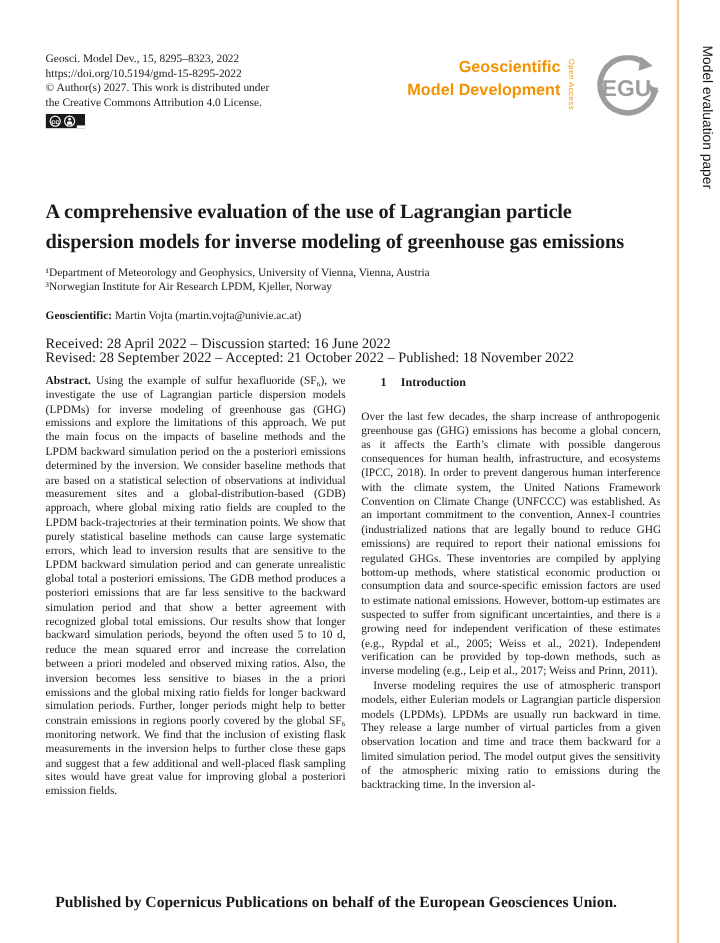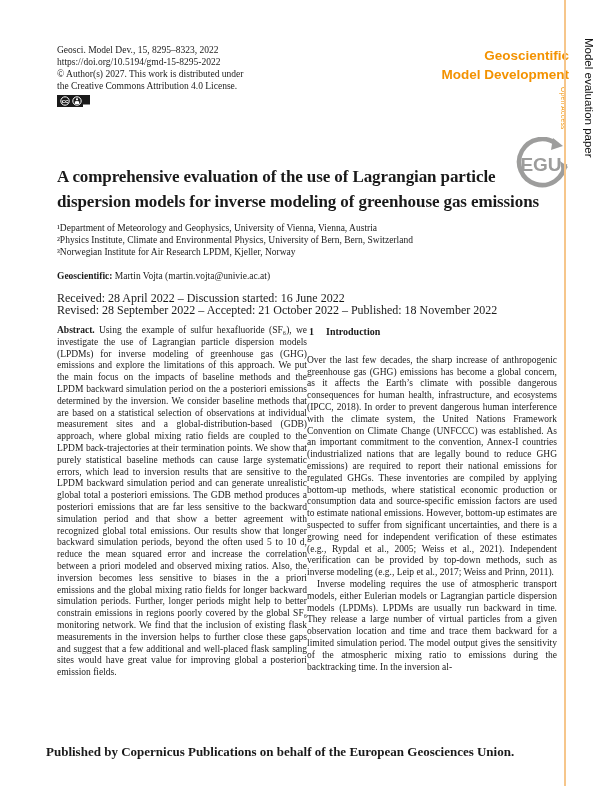--- a/index.html
+++ b/index.html
@@ -1,43 +1,43 @@
 <!DOCTYPE html>
 <html><head>
 <meta charset="utf-8">
 <style>
   html,body{margin:0;padding:0;background:#ffffff;}
   body{width:600px;height:786px;position:relative;overflow:hidden;
        font-family:"Liberation Serif",serif;color:#1a1a1a;
        -webkit-font-smoothing:antialiased;}
-  .content{position:absolute;left:57px;top:44px;width:512px;}
+  .content{position:absolute;left:38px;top:44px;width:512px;}
 
   
   .pub-header{display:flex;justify-content:space-between;align-items:flex-start;height:70px;}
   .pub-info{font-size:9.5px;line-height:12px;}
   .cc-strip{margin-top:3px;}
-  .journal-block{display:flex;align-items:flex-end;margin-top:2px;flex-direction:column;}
+  .journal-block{display:flex;align-items:flex-start;margin-top:2px;}
   .journal-name{text-align:right;font-family:"Liberation Sans",sans-serif;
        font-weight:bold;font-size:13.5px;line-height:19px;color:#F39200;}
   .open-access{writing-mode:vertical-rl;text-orientation:mixed;
        font-family:"Liberation Sans",sans-serif;font-size:6.5px;color:#F39200;
        margin:3px 2px 0 5px;height:50px;letter-spacing:.4px;}
   
   h1.title{margin:50px 0 0 0;font-size:17px;line-height:25px;font-weight:bold;letter-spacing:-.1px;}
   .authors{margin-top:21px;font-size:10px;font-weight:bold;}
   .affiliations{margin-top:8px;font-size:9.5px;line-height:12px;}
   .correspondence{margin-top:13px;font-size:9.5px;}
   .dates{margin-top:11px;font-size:12px;line-height:12px;}
 
   
-  .columns{display:flex;margin-top:9px;height:360px;overflow:hidden;}
+  .columns{display:flex;gap:13px;margin-top:9px;height:360px;overflow:hidden;}
   .col{flex:0 0 250px;width:250px;font-size:9.5px;line-height:11.8px;text-align:justify;}
   .col p{margin:0;}
   .abstract-label{font-weight:bold;}
-  h2.sec-heading{font-size:10px;font-weight:bold;margin:1px 0 17px 2px;text-align:left;}
+  h2.sec-heading{font-size:10px;font-weight:bold;margin:1px 0 17px 16px;text-align:left;}
   h2.sec-heading .sec-num{display:inline-block;margin-right:12px;}
   p.indent{text-indent:10px;}
 
   .footer{position:absolute;left:46px;top:744px;font-size:13px;font-weight:bold;}
 
   
   .side-line{position:absolute;top:0;bottom:0;right:34px;width:2px;background:#F6C68B;}
   .side-text{position:absolute;top:38px;right:5px;writing-mode:vertical-rl;text-orientation:mixed;
        font-family:"Liberation Sans",sans-serif;font-size:11.5px;color:#111;}
 
@@ -66,37 +66,36 @@
         </svg>
       </div>
     </div>
 
     <div class="journal-block">
       <div class="journal-name">
         <div>Geoscientific</div>
         <div>Model Development</div>
       </div>
       <div class="open-access">Open Access</div>
-      <div style="margin-left:3px;">
+      <div style="margin-left:13px;">
         <svg width="56" height="54" viewBox="0 0 56 54">
           <path d="M 44 7.5 A 23 23 0 1 0 52 27" fill="none" stroke="#9D9D9C" stroke-width="4.6"></path>
           <polygon points="40,1 50,9 38,13" fill="#9D9D9C"></polygon>
           <polygon points="55,30 47,24 49,36" fill="#9D9D9C"></polygon>
           <text x="28" y="34" font-size="19" font-weight="bold" fill="#9D9D9C" text-anchor="middle">EGU</text>
         </svg>
       </div>
     </div>
   </div>
 
   <h1 class="title">A comprehensive evaluation of the use of Lagrangian particle dispersion models for inverse modeling of greenhouse gas emissions</h1>
 
 
   <div class="affiliations">
     <div>¹Department of Meteorology and Geophysics, University of Vienna, Vienna, Austria</div>
-    <div>²Physics Institute, Climate and Environmental Physics, University of Bern, Bern, Switzerland</div>
     <div>³Norwegian Institute for Air Research LPDM, Kjeller, Norway</div>
   </div>
 
   <div class="correspondence">
     <b>Geoscientific:</b>
     <span>Martin Vojta (martin.vojta@univie.ac.at)</span>
   </div>
 
   <div class="dates">
     <div>Received: 28 April 2022 – Discussion started: 16 June 2022</div>

